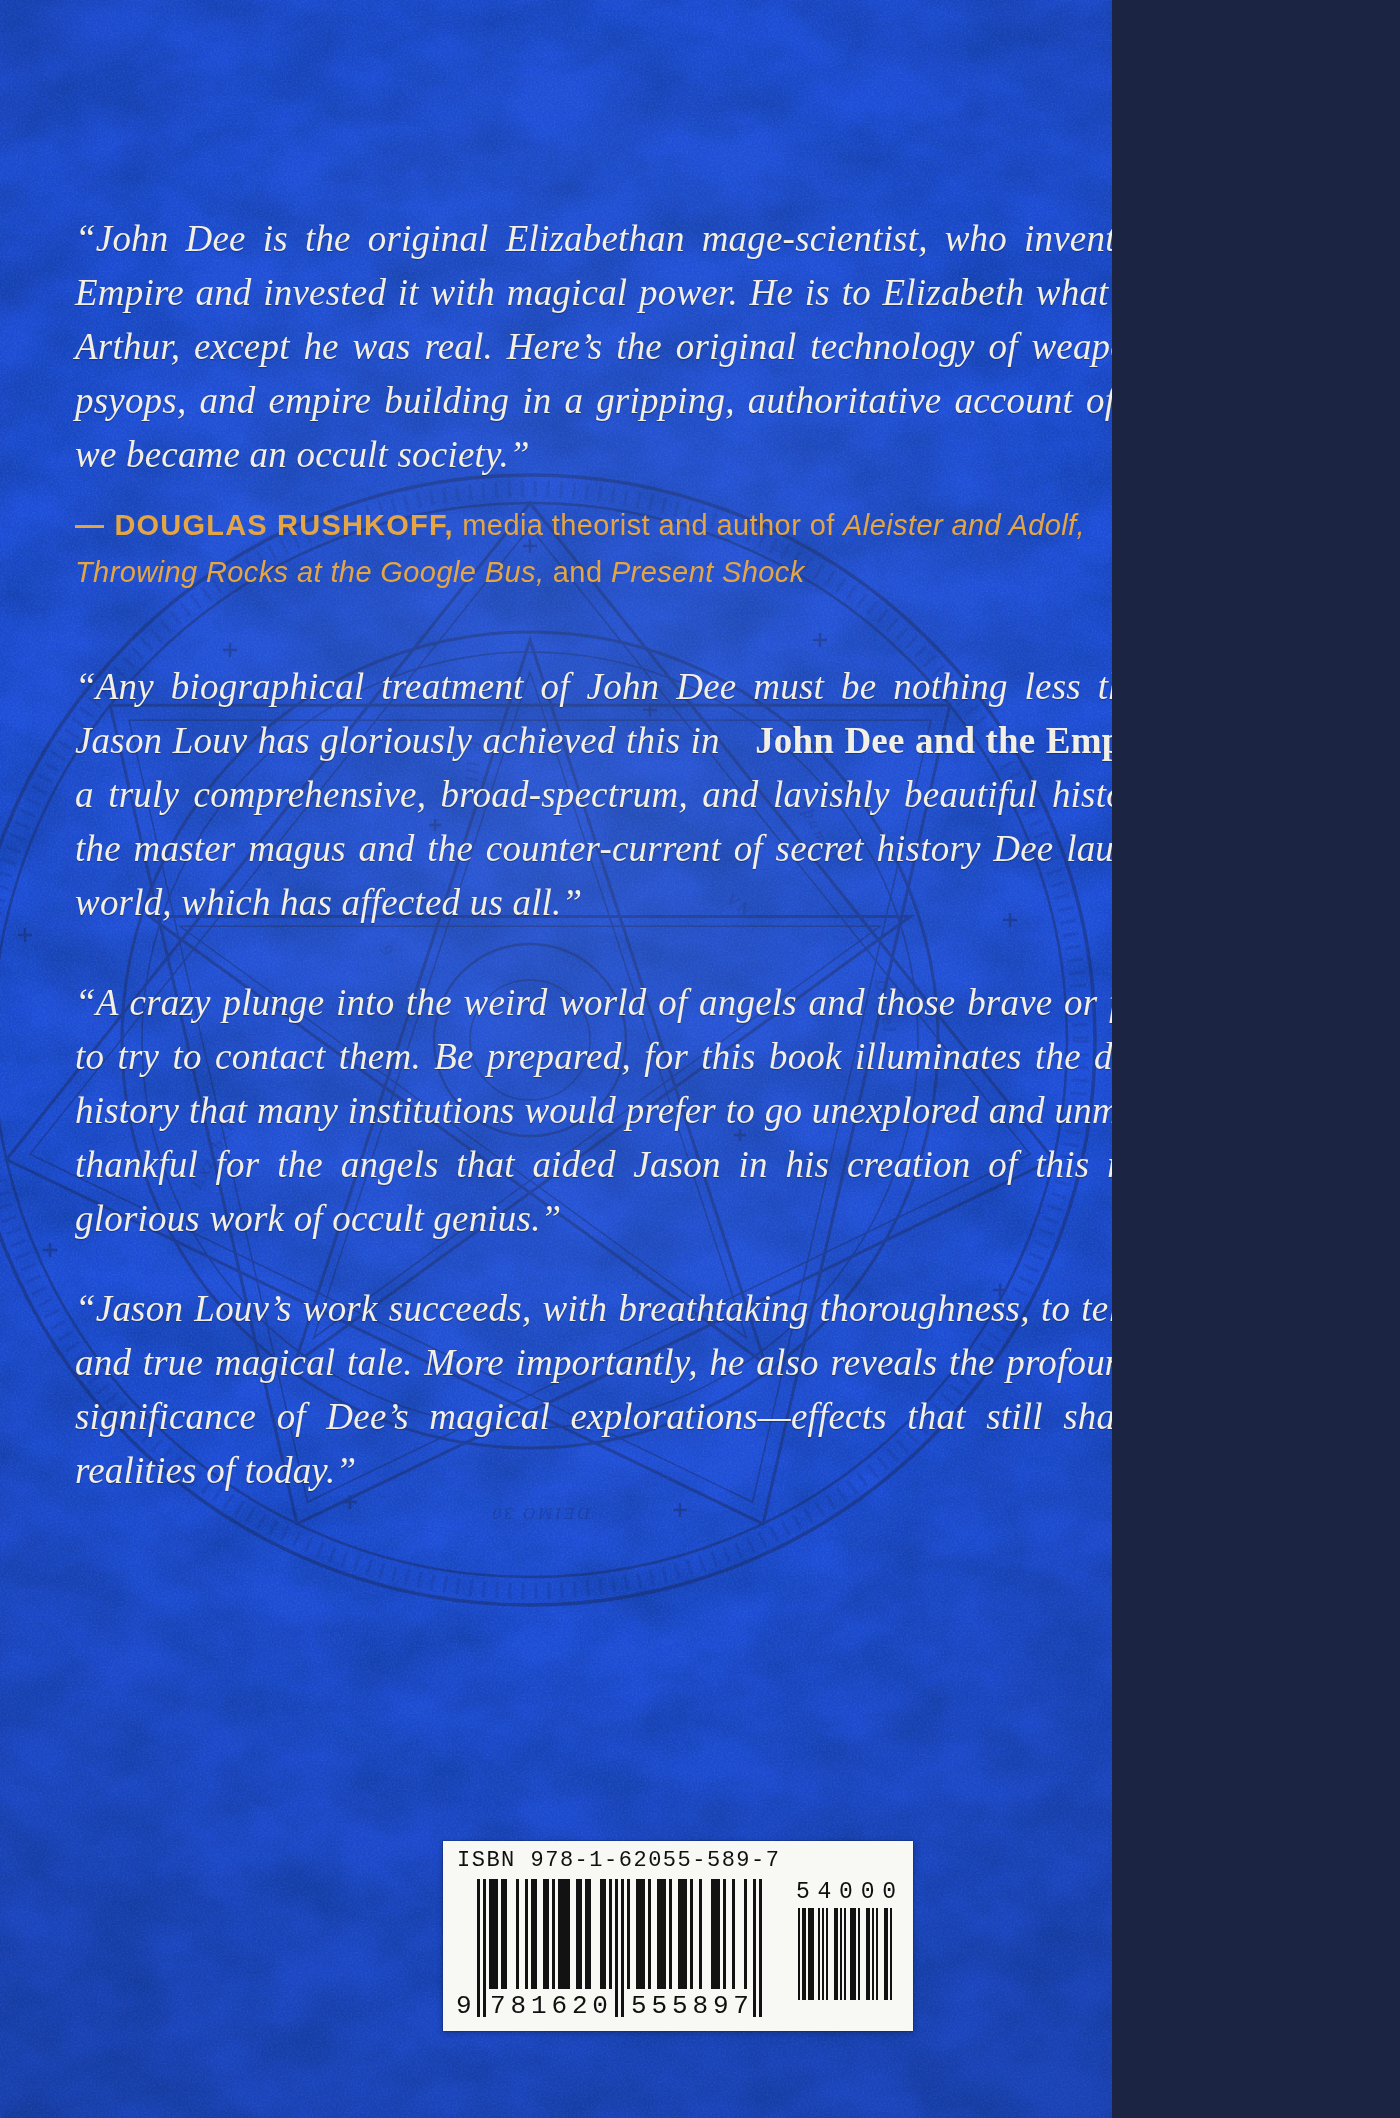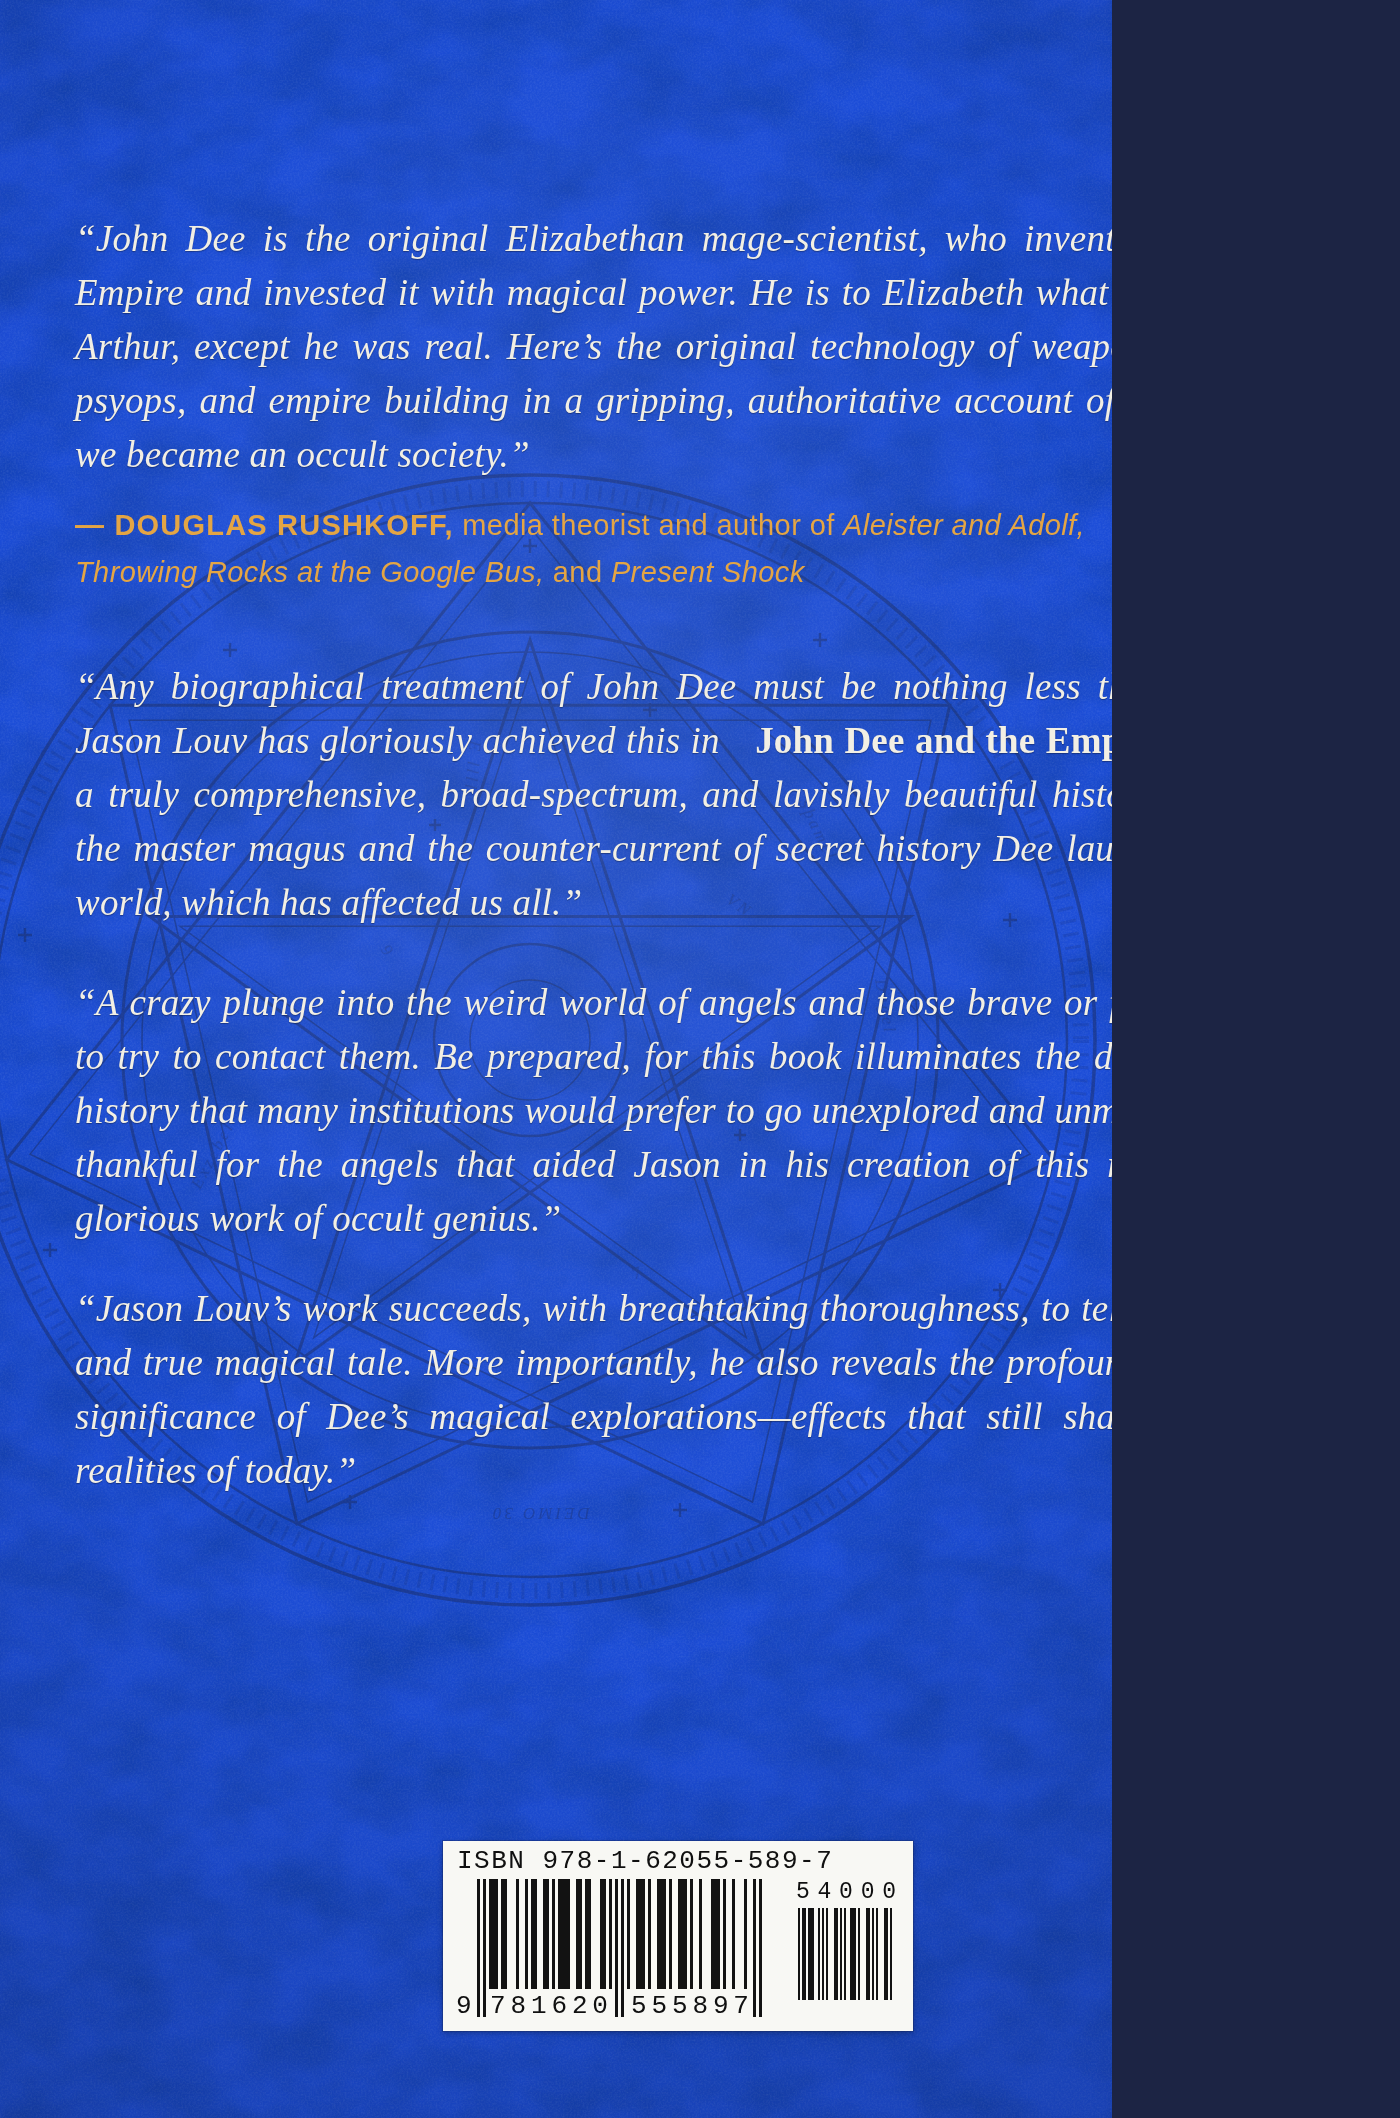--- a/index.html
+++ b/index.html
@@ -62,21 +62,21 @@
     position:absolute;left:443px;top:1841px;
     width:470px;height:190px;
     background:#F8F8F4;
     box-shadow:0 0 0 1px rgba(20,28,58,0.25), 0 2px 6px rgba(10,16,40,0.35);
     box-sizing:border-box;
     padding:7px 10px 0 14px;
     color:#101010;
   }
   .isbn-label{
     font-family:"Liberation Mono", monospace;
-    font-size:26px;line-height:26px;
+    font-size:22px;line-height:26px;
     letter-spacing:1.5px;
     white-space:pre;
   }
   .codes-row{display:flex;align-items:flex-start;margin-top:5px;padding-left:20px;}
   .main-code{position:relative;width:285px;height:146px;}
   .bars{display:flex;align-items:flex-start;}
   .bars i{display:block;}
   .bars-main i{width:3px;height:110px;}
   .bars-main i.tall{height:138px;}
   .bars-supp i{width:2px;height:92px;}

